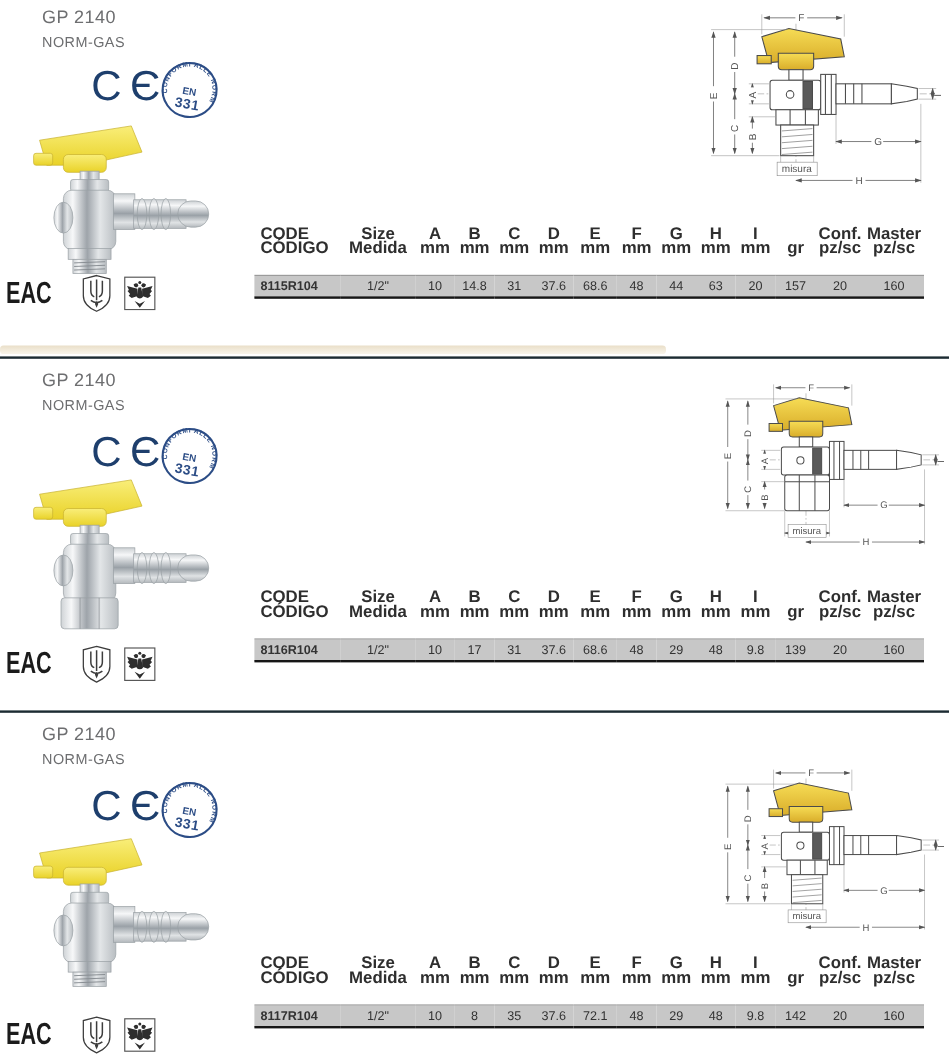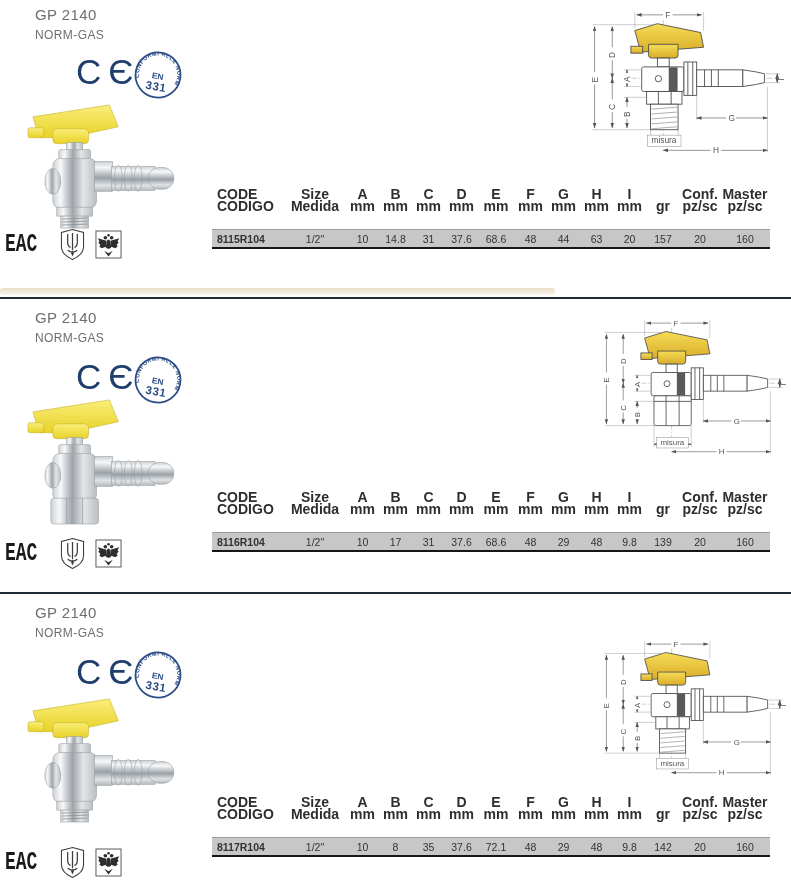--- a/index.html
+++ b/index.html
@@ -18,21 +18,21 @@
   .ce{position:absolute;left:76px;top:52px;font-size:35px;color:#1e3f6d;letter-spacing:7px;}
   .s2 .ce,.s3 .ce{top:58px;}
   .stamp{position:absolute;left:133px;top:50px;width:50px;height:50px;transform:rotate(10deg);}
   .s2 .stamp,.s3 .stamp{top:56px;}
 
   .photo{position:absolute;left:14px;top:96px;width:166px;height:134px;}
   .s2 .photo{top:92px;}
   .photo-shadow{position:absolute;left:0;top:288px;width:555px;height:7px;
     background:linear-gradient(to bottom,#e6d9bf,#f8f4e8);border-radius:3px;opacity:.85;}
 
-  .certs{position:absolute;left:5px;top:226px;height:36px;display:flex;align-items:center;gap:10px;font-family:Liberation Mono, monospace;}
+  .certs{position:absolute;left:5px;top:226px;height:36px;display:flex;align-items:center;gap:10px;}
   .s2 .certs{top:236px;}
   .s3 .certs{top:250px;}
   .eac{font-size:25px;font-weight:bold;color:#1b1b1b;transform:scale(.72,1.02);
        transform-origin:left center;letter-spacing:0;}
   .trident{width:25px;height:33px;}
   .eagle{width:27px;height:29px;}
 
   .drawing{position:absolute;left:572px;top:0;width:216px;height:177px;}
   .s2 .drawing{left:585px;top:10px;width:205px;height:168px;}
   .s3 .drawing{left:585px;top:36px;width:205px;height:168px;}

